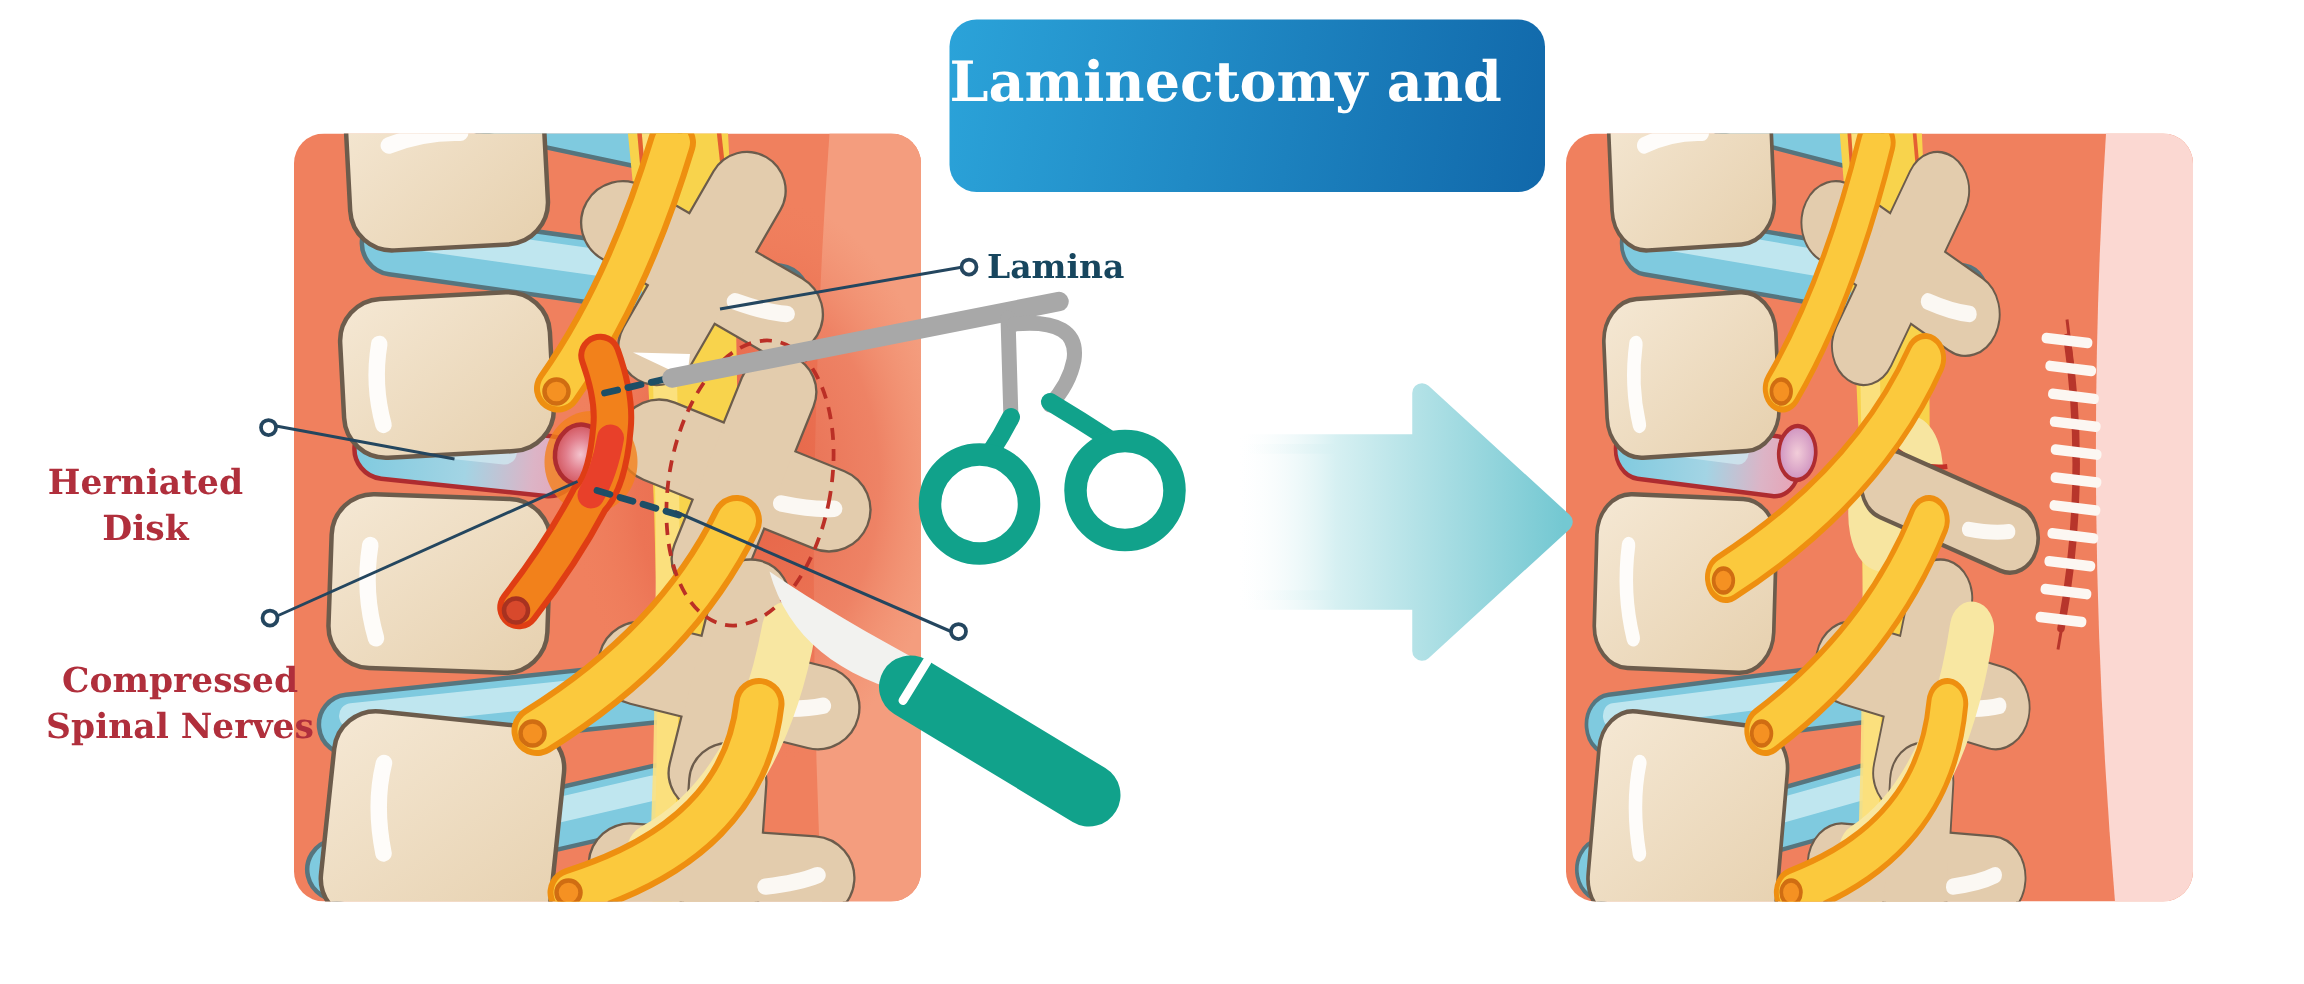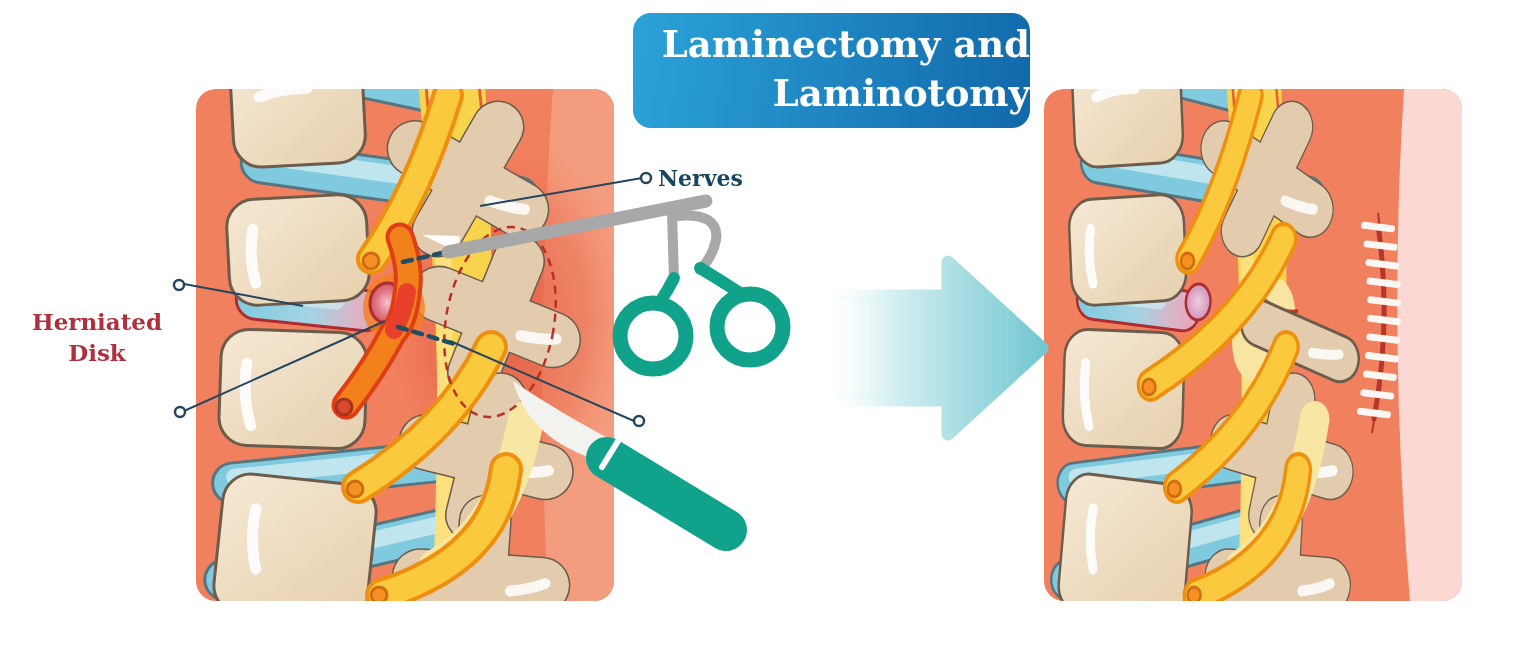--- a/index.html
+++ b/index.html
@@ -1,39 +1,38 @@
 <!DOCTYPE html>
 <html style="--title-g1: #2ba3d9; --title-g2: #1168aa; --label-red: #b02f3c; --label-navy: #17465e;"><head>
 <meta charset="utf-8">
 <style>
   html,body{margin:0;padding:0;background:#ffffff;}
   .canvas{position:relative;width:1536px;height:656px;background:#ffffff;overflow:hidden;
           font-family:"DejaVu Serif", serif;}
   .title-box{position:absolute;left:633px;top:13px;width:397px;height:115px;border-radius:18px;
              background:linear-gradient(100deg,var(--title-g1,#2ba3d9),var(--title-g2,#1168aa));
-             color:#ffffff;text-align:right;font-weight:bold;font-size:37px;line-height:49px;
-             padding-top:7px;box-sizing:border-box;}
+             color:#ffffff;text-align:left;font-weight:bold;font-size:37px;line-height:49px;
+             padding-top:17px;box-sizing:border-box;}
   .panel{position:absolute;top:89px;}
   #overlay{position:absolute;left:0;top:0;z-index:5;pointer-events:none;}
   .lbl{position:absolute;font-weight:bold;z-index:6;line-height:1.35;}
   .lbl.red{color:var(--label-red,#b02f3c);margin-top:40px;}
   .lbl.navy{color:var(--label-navy,#17465e);}
   .lbl-herniated{left:18px;top:266px;width:158px;text-align:center;font-size:23px;}
   .lbl-compressed{left:22px;top:398px;width:196px;text-align:center;font-size:23px;}
   .lbl-lamina{left:658px;top:164px;font-size:22px;white-space:nowrap;}
   .lbl-part{left:652px;top:408px;font-size:22px;white-space:nowrap;}
 </style>
 </head>
 <body>
 
 <div class="canvas">
 
   <div class="title-box">
     <div>Laminectomy and</div>
-    <div>Laminotomy</div>
   </div>
 
   <svg id="panel-before" class="panel" style="left:196px" width="418" height="512" viewBox="0 0 418 512">
       <defs>
     <clipPath id="clipbefore">
           <rect x="0" y="0" width="418" height="512" rx="20"></rect>
         </clipPath>
     <linearGradient id="bonebefore" x1="0" y1="0" x2="1" y2="1">
       <stop offset="0" stop-color="#f5e8d4"></stop>
           <stop offset="1" stop-color="#e6d0ae"></stop>
@@ -341,14 +340,15 @@
     </g>
     <g fill="#ffffff" stroke="#24465f" stroke-width="2.5">
       <circle cx="646" cy="178" r="5"></circle>
       <circle cx="179" cy="285" r="5"></circle>
       <circle cx="180" cy="412" r="5"></circle>
       <circle cx="639" cy="421" r="5"></circle>
     </g>
   </svg>
 
   <div class="lbl red lbl-herniated">Herniated Disk</div>
-  <div class="lbl navy lbl-lamina">Nerves</div>
+  <div class="lbl red lbl-compressed">Compressed Spinal Nerves</div>
+  <div class="lbl navy lbl-lamina">Lamina</div>
 </div>
 
 </body></html>

